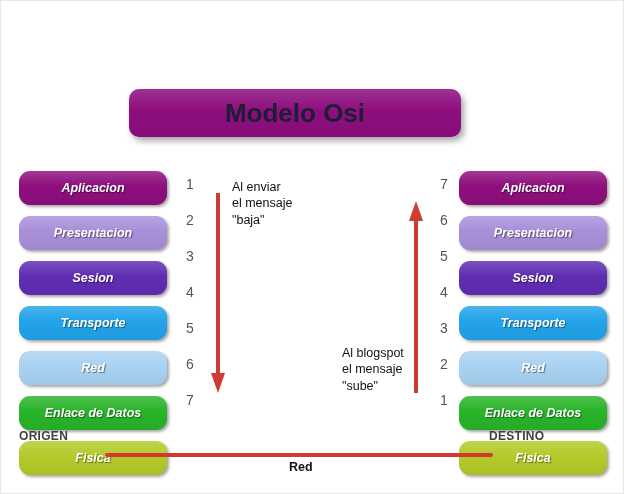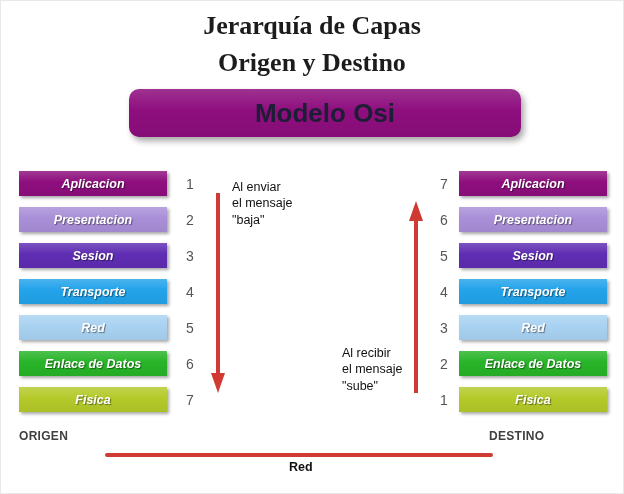--- a/index.html
+++ b/index.html
@@ -8,31 +8,31 @@
     background:#ffffff; overflow:hidden;
     font-family:"Liberation Sans", sans-serif;
     border:1px solid #e8e8e8; box-sizing:border-box;
   }
   .title {
     position:absolute; top:6px; left:0; right:0;
     text-align:center; font-family:"Liberation Serif", serif;
     font-size:26px; font-weight:600; color:#1c1c1c; line-height:37px;
   }
   .banner {
-    position:absolute; left:128px; top:88px; width:392px; height:48px;
+    position:absolute; left:128px; top:88px; width:332px; height:48px;
     border-radius:10px; display:flex; align-items:center; justify-content:center;
     font-size:26px; font-weight:bold; color:#1d1d35;
     box-shadow:3px 4px 6px rgba(0,0,0,0.35);
     background-image:linear-gradient(180deg, rgba(255,255,255,0.15), rgba(255,255,255,0) 45%, rgba(0,0,0,0.06));
   }
   .stack { position:absolute; display:flex; flex-direction:column; gap:11px; }
   #left-column  { left:18px;  top:170px; width:148px; }
   #right-column { left:458px; top:170px; width:148px; }
   .layer-box {
-    height:25px; border-radius:0;
+    height:34px; border-radius:11px;
     display:flex; align-items:center; justify-content:center;
     color:#ffffff; font-style:italic; font-weight:bold; font-size:12.5px;
     text-shadow:1px 1px 1px rgba(0,0,0,0.45);
     box-shadow:2px 2px 3px rgba(0,0,0,0.35);
     background-image:linear-gradient(180deg, rgba(255,255,255,0.18), rgba(255,255,255,0) 45%, rgba(0,0,0,0.05));
   }
   #left-numbers  { left:180px; top:170px; width:18px; }
   #right-numbers { left:434px; top:170px; width:18px; }
   .num {
     height:25px; display:flex; align-items:center; justify-content:center;
@@ -64,24 +64,20 @@
   .credit {
     position:absolute; left:55px; top:458px;
     font-size:12.5px; color:#222;
   }
 </style>
 </head>
 <body>
 
 <div class="canvas">
 
-  <div class="title">
-    <div>Jerarquía de Capas</div>
-    <div>Origen y Destino</div>
-  </div>
 
   <div class="banner" style="background-color: rgb(142, 14, 126);">
     <span>Modelo Osi</span>
   </div>
 
   <div class="stack" id="left-column">
       <div class="layer-box" style="background-color: rgb(142, 14, 126);">Aplicacion</div>
       <div class="layer-box" style="background-color: rgb(169, 143, 216);">Presentacion</div>
       <div class="layer-box" style="background-color: rgb(95, 45, 179);">Sesion</div>
       <div class="layer-box" style="background-color: rgb(34, 163, 234);">Transporte</div>
@@ -106,21 +102,21 @@
 
   <div class="note send-note">Al enviar
 el mensaje
 "baja"</div>
 
   <svg class="arrow arrow-up" width="18" height="196" viewBox="0 0 18 196" style="color: rgb(207, 58, 50);">
     <polygon points="9,2 2,22 16,22" fill="currentColor"></polygon>
     <line x1="9" y1="20" x2="9" y2="194" stroke="currentColor" stroke-width="4"></line>
   </svg>
 
-  <div class="note receive-note">Al recibir
+  <div class="note receive-note">Al blogspot
 el mensaje
 "sube"</div>
 
   <div class="stack" id="right-numbers">
       <div class="num">7</div>
       <div class="num">6</div>
       <div class="num">5</div>
       <div class="num">4</div>
       <div class="num">3</div>
       <div class="num">2</div>

